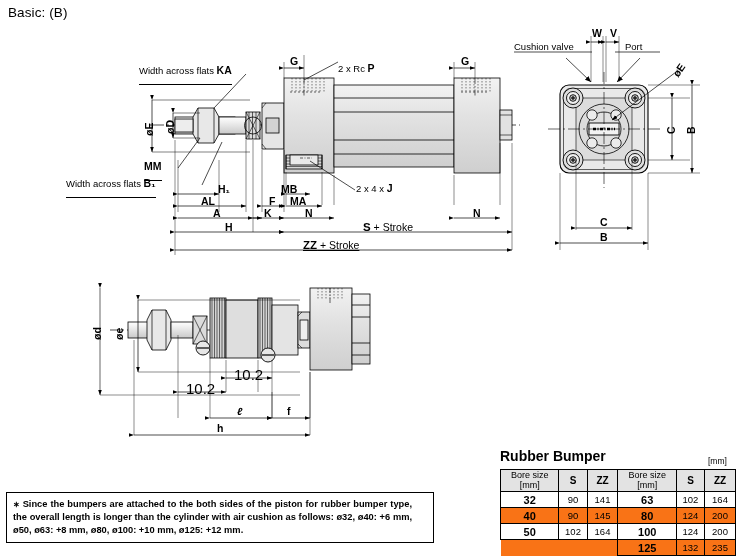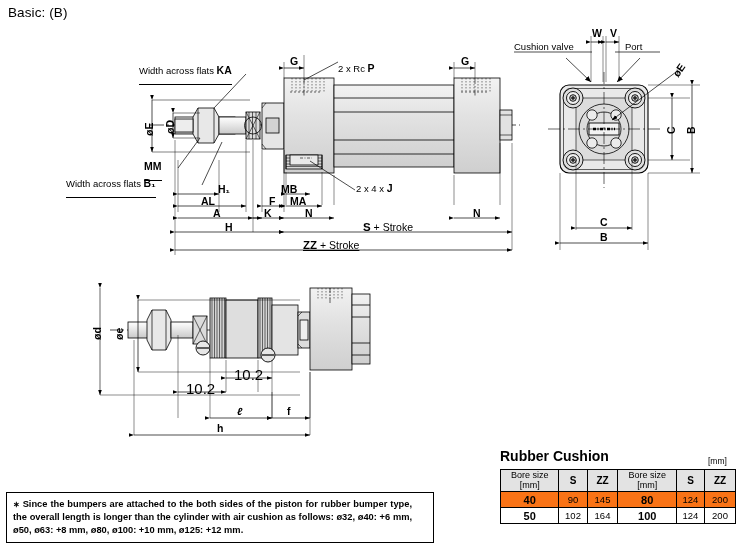--- a/index.html
+++ b/index.html
@@ -383,21 +383,21 @@
 
   <div class="abs dim rot" style="left:91px;top:340px;">ød</div>
   <div class="abs dim rot" style="left:113px;top:340px;">øe</div>
 
   <div class="abs dimn" style="left:234px;top:366px;">10.2</div>
   <div class="abs dimn" style="left:186px;top:380px;">10.2</div>
   <div class="abs dim" style="left:237px;top:405px;font-style:italic;">ℓ</div>
   <div class="abs dim" style="left:287px;top:405px;">f</div>
   <div class="abs dim" style="left:217px;top:422px;">h</div>
 
-  <div class="abs tbl-title" style="left:500px;top:448px;">Rubber Cushion</div>
+  <div class="abs tbl-title" style="left:500px;top:448px;">Rubber Bumper</div>
   <div class="abs tbl-unit" style="left:708px;top:456px;">[mm]</div>
 
   <div class="abs" style="left:500px;top:469px;">
     <table class="bumper">
       <thead>
         <tr>
           <th class="bore" style="width:67px;">
             <span>Bore size</span><br>
             <span>[mm]</span>
           </th>
@@ -405,36 +405,52 @@
           <th style="width:30px;">ZZ</th>
           <th class="bore" style="width:67px;">
             <span>Bore size</span><br>
             <span>[mm]</span>
           </th>
           <th style="width:26px;">S</th>
           <th style="width:30px;">ZZ</th>
         </tr>
       </thead>
       <tbody>
+        <tr>
+          <td class="bore">32</td>
+          <td>90</td>
+          <td>141</td>
+          <td class="bore">63</td>
+          <td>102</td>
+          <td>164</td>
+        </tr>
         <tr class="alt">
           <td class="bore">40</td>
           <td>90</td>
           <td>145</td>
           <td class="bore">80</td>
           <td>124</td>
           <td>200</td>
         </tr>
         <tr>
           <td class="bore">50</td>
           <td>102</td>
           <td>164</td>
           <td class="bore">100</td>
           <td>124</td>
           <td>200</td>
         </tr>
+        <tr class="alt">
+          <td class="blank"></td>
+          <td class="blank"></td>
+          <td class="blank"></td>
+          <td class="bore">125</td>
+          <td>132</td>
+          <td>235</td>
+        </tr>
       </tbody>
     </table>
   </div>
 
   <div class="abs note" style="left:6px;top:492px;width:428px;">
     <span class="ast">∗</span>
     <span>Since the bumpers are attached to the both sides of the piston for rubber bumper type, the overall length is longer than the cylinder with air cushion as follows: ø32, ø40: +6 mm, ø50, ø63: +8 mm, ø80, ø100: +10 mm, ø125: +12 mm.</span>
   </div>
 
 </div>

